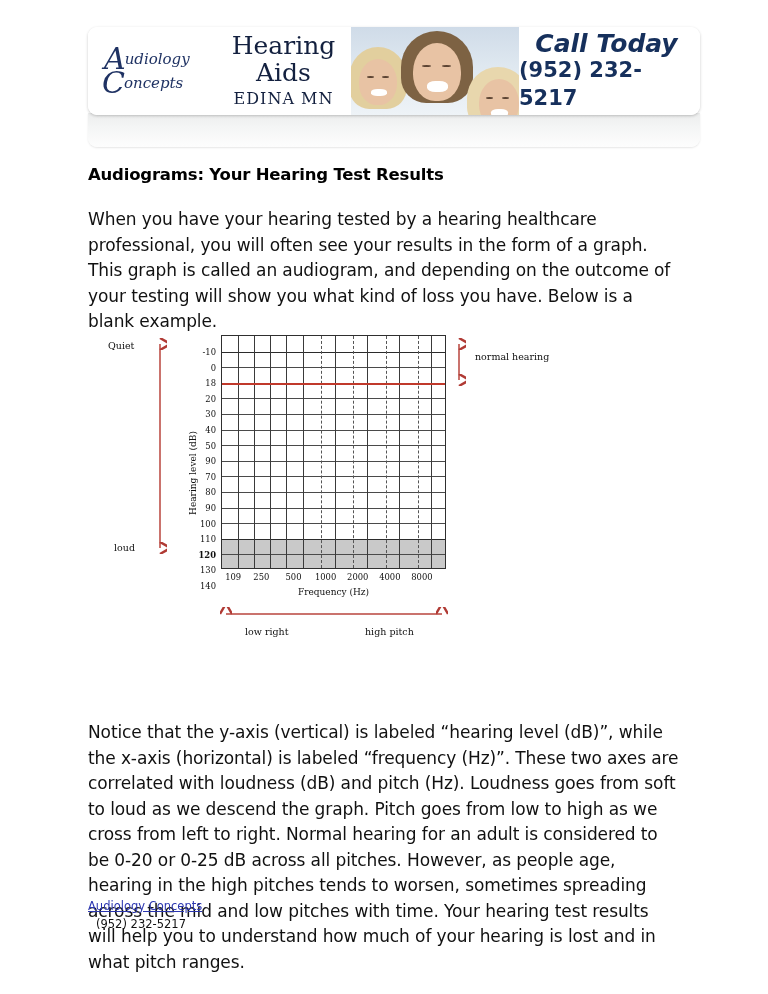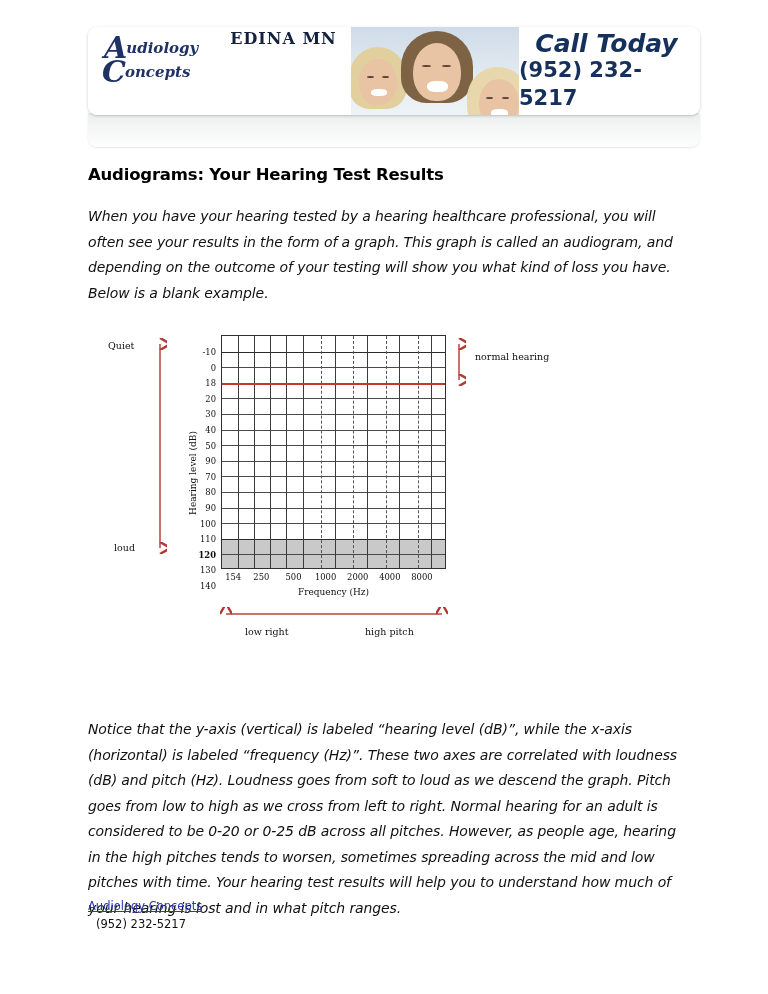--- a/index.html
+++ b/index.html
@@ -43,25 +43,24 @@
     background: #ffffff;
     border-radius: 9px;
     box-shadow: 0 1px 3px rgba(0,0,0,0.22);
     overflow: hidden;
     display: flex;
     align-items: stretch;
   }
   .banner-left {
     width: 272px;
     display: flex;
-    align-items: flex-start;
+    align-items: center;
     padding-left: 14px;
     box-sizing: border-box;
     background: #ffffff;
-    font-weight: bold;
   }
   .logo-mark {
     position: relative;
     width: 118px;
     height: 66px;
     flex: 0 0 118px;
     font-family: "DejaVu Serif", "Liberation Serif", serif;
     color: #1f3263;
   }
   .logo-line {
@@ -161,25 +160,24 @@
     top: 154px;
     font-size: 16.5px;
     font-weight: bold;
     letter-spacing: -0.2px;
     color: #000;
   }
   .para {
     position: absolute;
     left: 88px;
     width: 592px;
-    font-size: 14px;
+    font-size: 17px;
     line-height: 25.5px;
     letter-spacing: -0.1px;
     color: #111;
-    font-style: italic;
   }
   .para-intro { top: 190px; }
   .para-outro { top: 703px; }
 
   .footer-link {
     position: absolute;
     left: 88px;
     top: 899px;
     font-size: 11.5px;
     color: #2b36b0;
@@ -348,20 +346,21 @@
 <div class="banner-wrap">
   <div class="banner-shadow-panel"></div>
   <div class="banner">
 
     <div class="banner-left">
       <div class="logo-mark">
         <div class="logo-line logo-l1"><span class="cap">A</span><span class="rest">udiology</span></div>
         <div class="logo-line logo-l2"><span class="cap">C</span><span class="rest">oncepts</span></div>
       </div>
       <div class="brand-block">
+        <div class="brand-main">Hearing Aids</div>
         <div class="brand-sub">EDINA MN</div>
       </div>
     </div>
 
     <div class="banner-photo">
 
       <div class="hair" style="left:-2px; top:20px; width:58px; height:62px; background:#e2cf9e;"></div>
       <div class="face" style="left:8px;  top:32px; width:38px; height:46px;"></div>
       <div class="mouth" style="left:20px; top:62px; width:16px; height:7px;"></div>
       <div class="eye" style="left:16px; top:49px; width:7px;"></div>
@@ -455,21 +454,21 @@
       <div class="vline" style="left: 208.995px;"></div>
       <div class="vline" style="left: 32.3258px;"></div>
       <div class="vline" style="left: 64.4475px;"></div>
       <div class="vline dash" style="left: 99.2984px; z-index: 5;"></div>
       <div class="vline dash" style="left: 131.42px; z-index: 5;"></div>
       <div class="vline dash" style="left: 163.542px; z-index: 5;"></div>
       <div class="vline dash" style="left: 195.664px; z-index: 5;"></div>
     </div>
 
   <div class="x-axis-ticks" id="xticks">
-      <div class="xlab" style="left: 12.1987px;">154</div>
+      <div class="xlab" style="left: 12.1987px;">109</div>
       <div class="xlab" style="left: 40.3562px;">250</div>
       <div class="xlab" style="left: 72.478px;">500</div>
       <div class="xlab" style="left: 104.6px;">1000</div>
       <div class="xlab" style="left: 136.721px;">2000</div>
       <div class="xlab" style="left: 168.843px;">4000</div>
       <div class="xlab" style="left: 200.965px;">8000</div>
     </div>
   <div class="x-axis-title">Frequency (Hz)</div>
 
   <svg class="arrow-v-right" viewBox="0 0 14 52">

